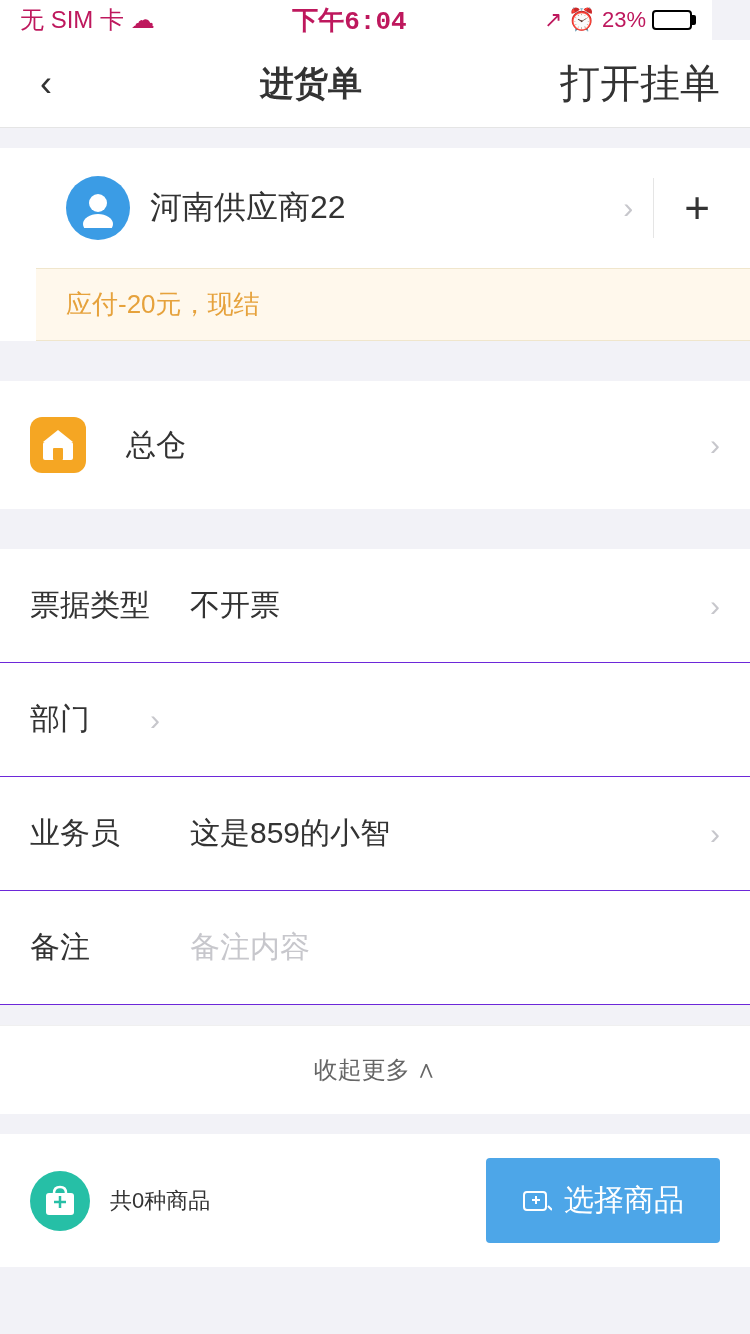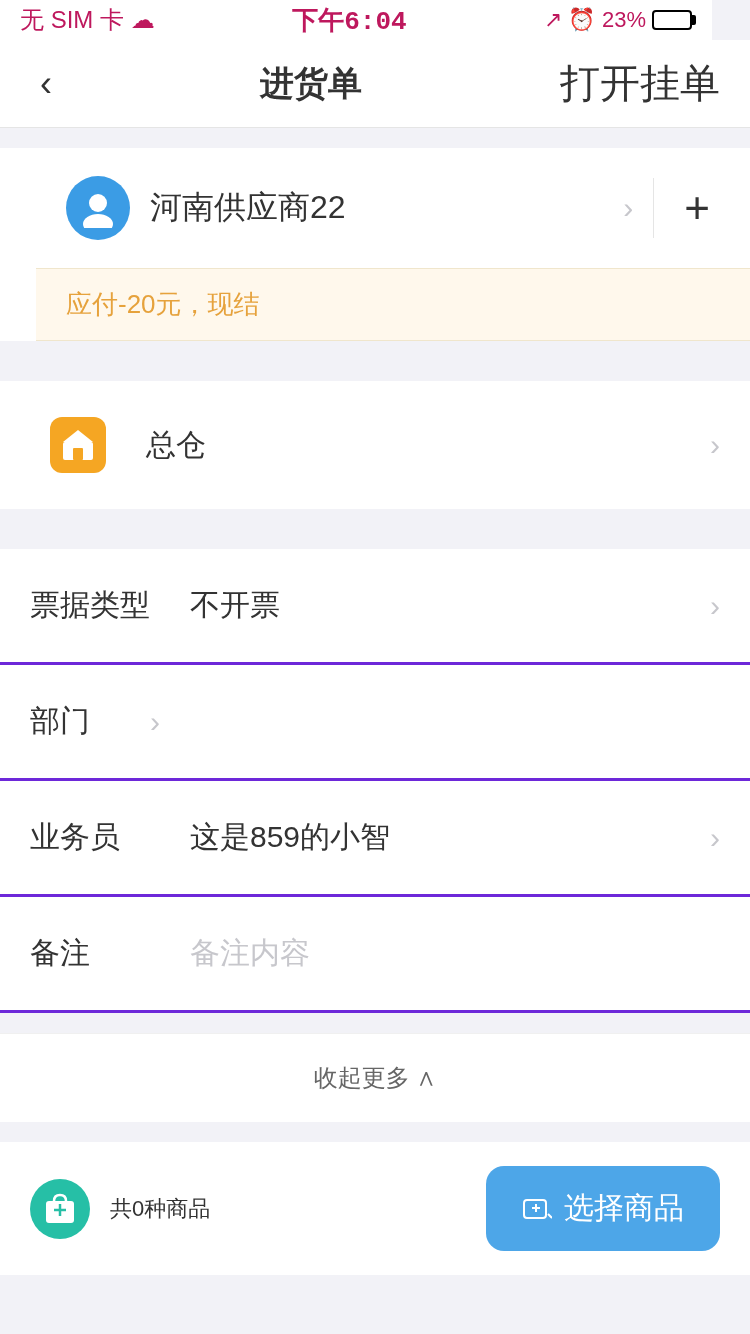--- a/index.html
+++ b/index.html
@@ -143,21 +143,20 @@
       font-size: 26px;
       color: #e6a23c;
       border-top: 1px solid #f0e6cc;
       border-bottom: 1px solid #f0e6cc;
     }
 
     
     .info-section {
       background: #fff;
       margin-top: 20px;
-      padding-left: 20px;
     }
     .info-row {
       display: flex;
       align-items: center;
       padding: 36px 30px;
       border-bottom: 1px solid #f0f0f0;
       background: #fff;
     }
     .info-row:last-child { border-bottom: none; }
     .info-icon {
@@ -181,21 +180,21 @@
 
     
     .form-section {
       background: #fff;
       margin-top: 20px;
     }
     .form-row {
       display: flex;
       align-items: center;
       padding: 36px 30px;
-      border-bottom: 3px solid #6d28d9;
+      border-bottom: 1px solid #6d28d9;
       background: #fff;
     }
     .form-label {
       font-size: 30px;
       color: #333;
       min-width: 120px;
     }
     .form-value {
       flex: 1;
       font-size: 30px;
@@ -240,21 +239,21 @@
     .product-count-icon svg { width: 36px; height: 36px; }
     .product-count-text {
       flex: 1;
       font-size: 22px;
       color: #333;
     }
     .select-product-btn {
       background: #4da6e8;
       color: #fff;
       border: none;
-      border-radius: 18px;
+      border-radius: 4px;
       padding: 22px 36px;
       font-size: 30px;
       display: flex;
       align-items: center;
       gap: 12px;
       cursor: pointer;
     }
     .select-product-btn svg { width: 30px; height: 30px; }
 
     

